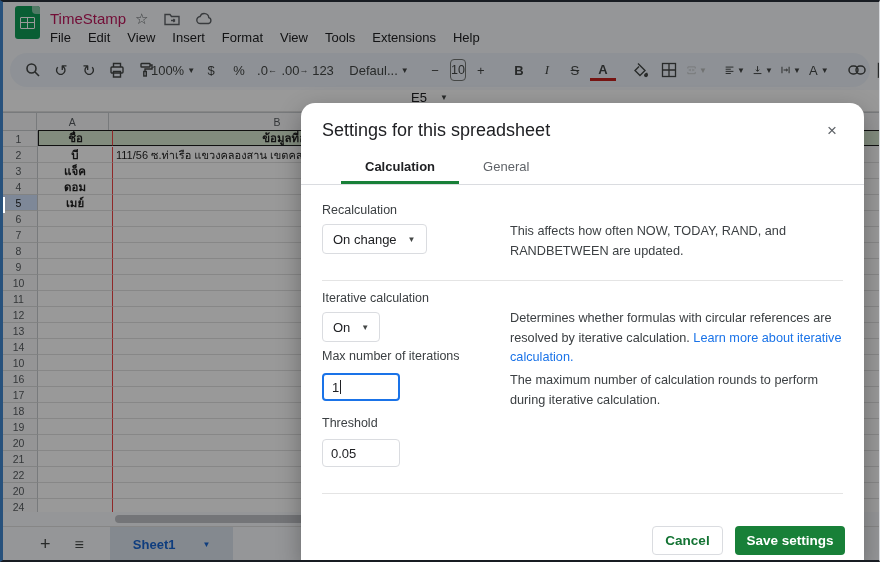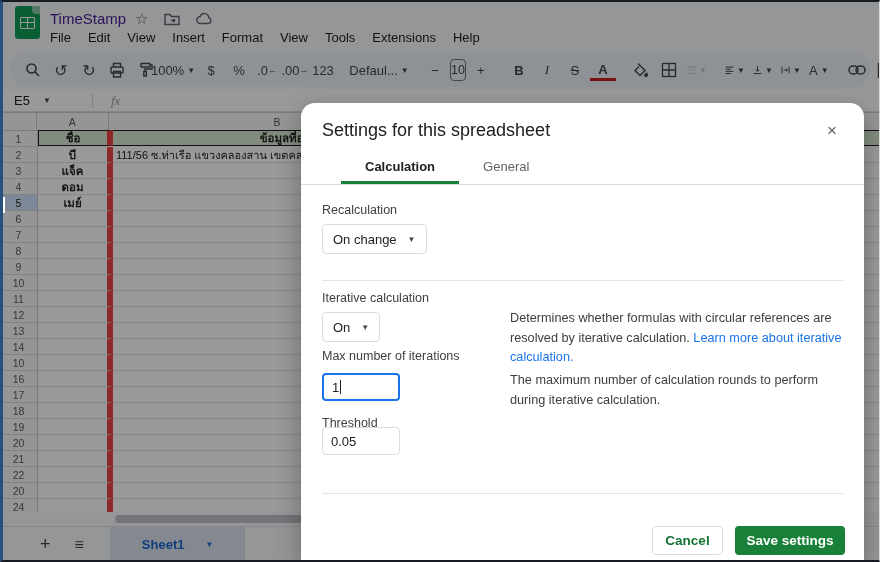--- a/index.html
+++ b/index.html
@@ -10,21 +10,21 @@
 
   
   .app { position:absolute; inset:0; background:#f9fbfd; z-index:0; }
 
   .titlebar { position:absolute; left:0; top:2px; height:30px; width:100%; display:flex; align-items:center; }
   .logo { position:absolute; left:15px; top:6px; width:25px; height:33px; background:#0f9d58; border-radius:3px; }
   .logo .fold { position:absolute; right:0; top:0; width:8px; height:8px; background:#87caa9; border-radius:0 3px 0 4px; }
   .logo .grid-glyph { position:absolute; left:5px; top:11px; width:15px; height:12px; border:1.5px solid #fff; border-radius:1px; }
   .logo .grid-glyph:before { content:""; position:absolute; left:45%; top:0; bottom:0; border-left:1.5px solid #fff; }
   .logo .grid-glyph:after { content:""; position:absolute; top:42%; left:0; right:0; border-top:1.5px solid #fff; }
-  .doc-title { position:absolute; left:50px; top:8px; font-size:15px; color:#4c1d95; }
+  .doc-title { position:absolute; left:50px; top:8px; font-size:15px; color:#be185d; }
   .doc-icons { position:absolute; left:135px; top:9px; display:flex; gap:16px; align-items:center; color:#5f6368; }
   .doc-icons svg { display:block; }
   .star-glyph { font-size:15px; line-height:1; }
 
   .menubar { position:absolute; left:50px; top:30px; display:flex; gap:17px; font-size:13px; color:#202124; }
   .menubar span { cursor:default; }
 
   
   .toolbar { position:absolute; left:10px; right:10px; top:53px; height:34px; background:#edf2fa; border-radius:17px; display:flex; align-items:center; padding:0 10px; gap:2px; color:#444746; font-size:13px; }
   .tb { height:26px; min-width:26px; display:flex; align-items:center; justify-content:center; border-radius:4px; padding:0 3px; white-space:nowrap; }
@@ -34,50 +34,50 @@
   .caret { font-size:8px; color:#444746; margin-left:3px; }
   .fontsize-box { border:1px solid #747775; border-radius:4px; width:26px; height:22px; display:flex; align-items:center; justify-content:center; font-size:12.5px; }
   .tb.bold { font-weight:700; }
   .tb.italic { font-style:italic; font-family:"Liberation Serif", serif; }
   .tb.strike { text-decoration:line-through; }
   .tb.tcolor { font-weight:700; border-bottom:3px solid #c5221f; height:20px; line-height:16px; border-radius:0; margin-top:2px; }
   .tb.disabled { color:#b1b3b1; opacity:.8; }
   .num-sub { font-size:11.5px; }
 
   
-  .formulabar { position:absolute; left:0; right:0; top:90px; height:22px; background:#fff; display:flex; align-items:center; border-bottom:1px solid #e0e0e0; }
+  .formulabar { position:absolute; left:0; right:0; top:90px; height:22px; background:#fff; display:flex; align-items:center; border-bottom:1px solid #e0e0e0;flex-direction:column; }
   .namebox { width:86px; padding-left:14px; font-size:13px; color:#202124; display:flex; align-items:center; gap:10px; }
   .namebox .caret { font-size:8px; }
   .fx { font-style:italic; font-family:"Liberation Serif", serif; color:#9aa0a6; font-size:13px; margin-left:18px; }
   .fb-sep { width:1px; height:14px; background:#d9d9d9; margin-left:6px; }
 
   
   .grid { position:absolute; left:0; top:112px; right:0; }
   .colhdr-row { display:flex; height:19px; }
   .cornerbox { width:38px; background:#f8f9fa; border:1px solid #c9cccf; border-left:none; }
   .colhdr { background:#f8f9fa; border-right:1px solid #c9cccf; border-top:1px solid #c9cccf; border-bottom:1px solid #c9cccf; font-size:10.5px; color:#575b5f; display:flex; align-items:center; justify-content:center; }
   .g-row { display:flex; height:16px; }
   .rowhdr { width:38px; background:#f8f9fa; border-right:1px solid #c9cccf; border-bottom:1px solid #d9dadb; font-size:10.5px; color:#575b5f; display:flex; align-items:center; justify-content:center; flex:none; }
   .rowhdr.sel { background:#d3e3fd; color:#1b1b1b; }
   .cell { border-right:1px solid #e2e2e2; border-bottom:1px solid #e2e2e2; background:#fff; font-size:11px; color:#1f1f1f; display:flex; align-items:center; overflow:hidden; flex:none; }
   .cell.hdr1 { background:#d9ead3; font-weight:700; justify-content:center; font-size:11.5px; }
   .cell.name { font-weight:700; justify-content:center; font-size:11.5px; }
   .cell.addr { justify-content:flex-start; padding-left:3px; white-space:nowrap; overflow:visible; }
-  .cell.darkR { border-right:6px solid #ef4444; }
+  .cell.darkR { border-right:1px solid #ef4444; }
   .cell.darkB { border-bottom:1px solid #1b1b1b; }
   .cell.darkT { border-top:1px solid #1b1b1b; margin-top:-1px; height:16px; }
   .cell.darkL { border-left:1px solid #1b1b1b; }
 
   
   .hscroll { position:absolute; left:0; right:0; top:512px; height:14px; background:#f9fbfd; }
   .hscroll .thumb { position:absolute; left:115px; width:385px; top:3px; height:8px; background:#c1c4c9; border-radius:4px; }
   .tabbar { position:absolute; left:0; right:0; bottom:0; height:36px; background:#f9fbfd; border-top:1px solid #e0e0e0; display:flex; align-items:center; }
   .tabbar .plus { margin-left:40px; font-size:18px; color:#444746; }
   .tabbar .allsheets { margin-left:24px; font-size:16px; color:#444746; }
-  .sheet-tab { margin-left:26px; height:100%; padding:0 32px; background:#dde4ef; display:flex; align-items:center; gap:18px; color:#1967d2; font-weight:700; font-size:13px; }
+  .sheet-tab { margin-left:26px; height:100%; padding:0 23px; background:#dde4ef; display:flex; align-items:center; gap:24px; color:#1967d2; font-weight:700; font-size:13px; }
   .sheet-tab .caret { color:#1967d2; }
 
   
   .overlay { position:absolute; inset:0; background:rgba(0,0,0,.40); z-index:10; }
   .notch { position:absolute; left:0; top:197px; width:5px; height:16px; background:#fff; z-index:15; }
 
   
   .modal { position:absolute; left:301px; top:103px; width:563px; height:459px; background:#fff; border-radius:14px 14px 0 0; z-index:20; box-shadow:0 8px 24px rgba(0,0,0,.3); }
   .m-title { position:absolute; left:21px; top:17px; font-size:18px; color:#202124; }
   .m-close { position:absolute; right:20px; top:16px; font-size:17px; color:#5f6368; width:24px; height:24px; display:flex; align-items:center; justify-content:center; }
@@ -564,39 +564,40 @@
       <div class="m-tab active">Calculation</div>
       <div class="m-tab">General</div>
     </div>
     <div class="m-tabline"></div>
 
     <div class="m-label" style="top:100px; left:21px">Recalculation</div>
     <div class="m-select" style="top:121px">
         <span>On change</span>
         <span class="caret">▼</span>
       </div>
+    <div class="m-desc" style="top:119px">This affects how often NOW, TODAY, RAND, and RANDBETWEEN are updated.</div>
 
     <div class="m-div" style="top:177px"></div>
 
     <div class="m-label" style="top:188px; left:21px">Iterative calculation</div>
     <div class="m-select" style="top:209px">
         <span>On</span>
         <span class="caret">▼</span>
       </div>
     <div class="m-desc" style="top:206px"><span>Determines whether formulas with circular references are resolved by iterative calculation. </span><a href="#">Learn more about iterative calculation.</a></div>
 
     <div class="m-label" style="top:246px; left:21px">Max number of iterations</div>
     <div class="m-input focused" style="top:270px">
         <span>1</span>
         <span class="caret-bar"></span>
       </div>
     <div class="m-desc" style="top:268px">The maximum number of calculation rounds to perform during iterative calculation.</div>
 
     <div class="m-label" style="top:313px; left:21px">Threshold</div>
-    <div class="m-input" style="top:324px">
+    <div class="m-input" style="top:336px">
         <span>0.05</span>
       </div>
 
     <div class="m-div" style="top:390px"></div>
 
     <div class="m-btn btn-cancel">Cancel</div>
     <div class="m-btn btn-save">Save settings</div>
   </div>
 
   <div class="frame"></div>

